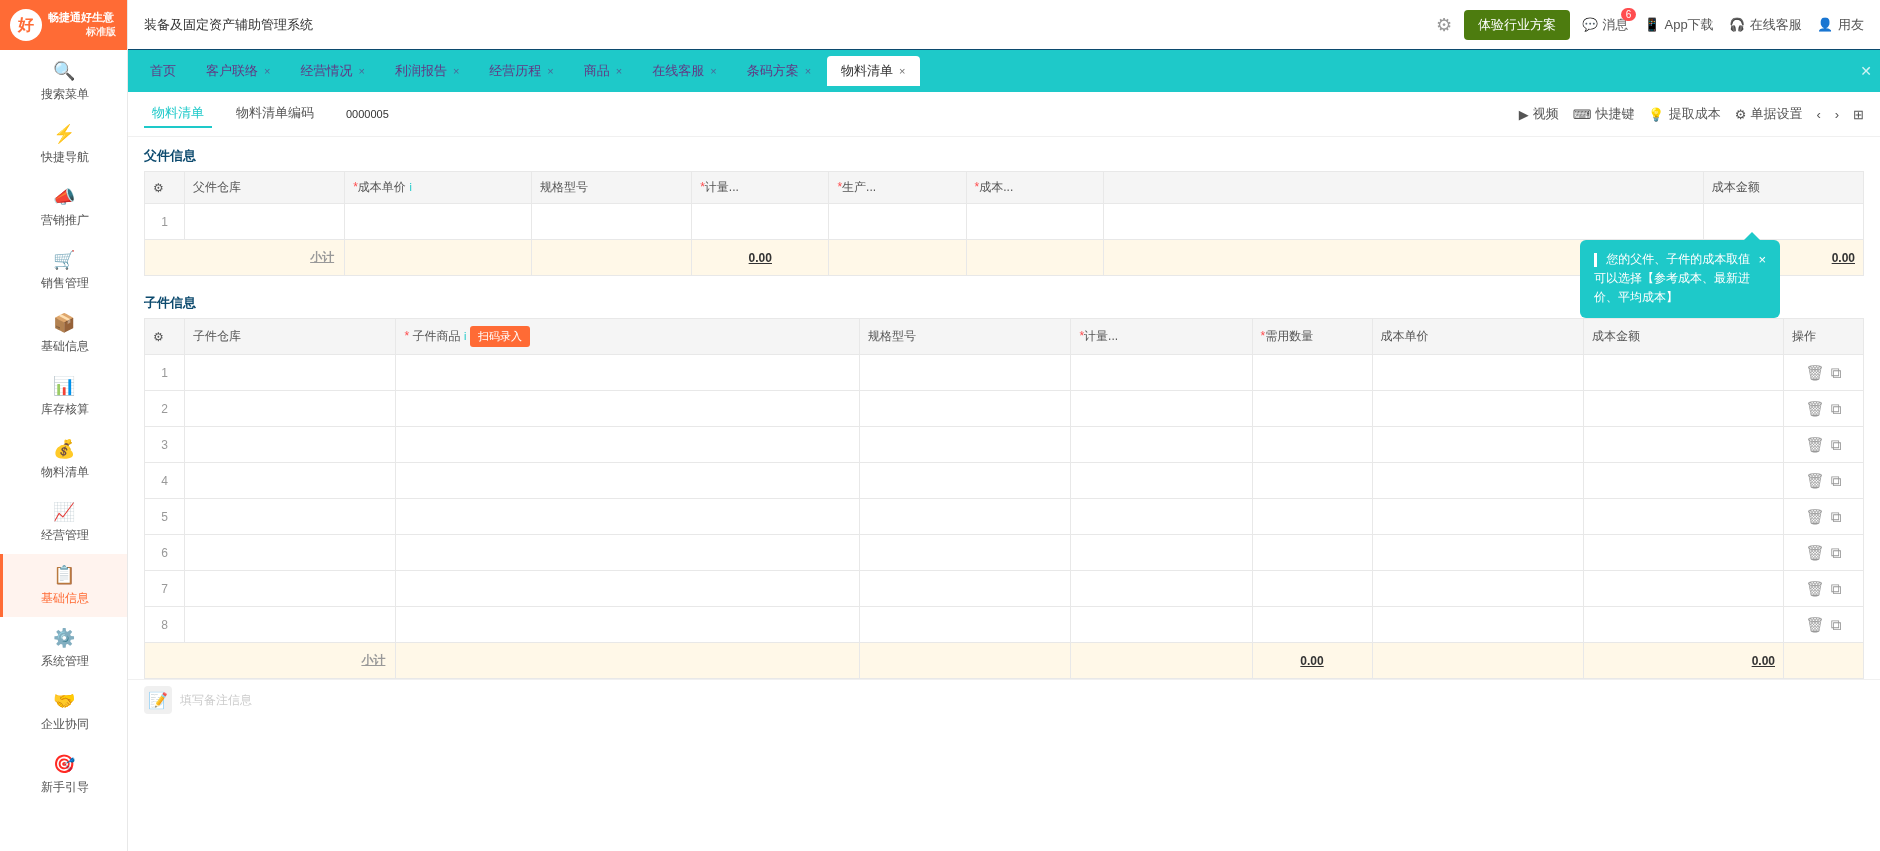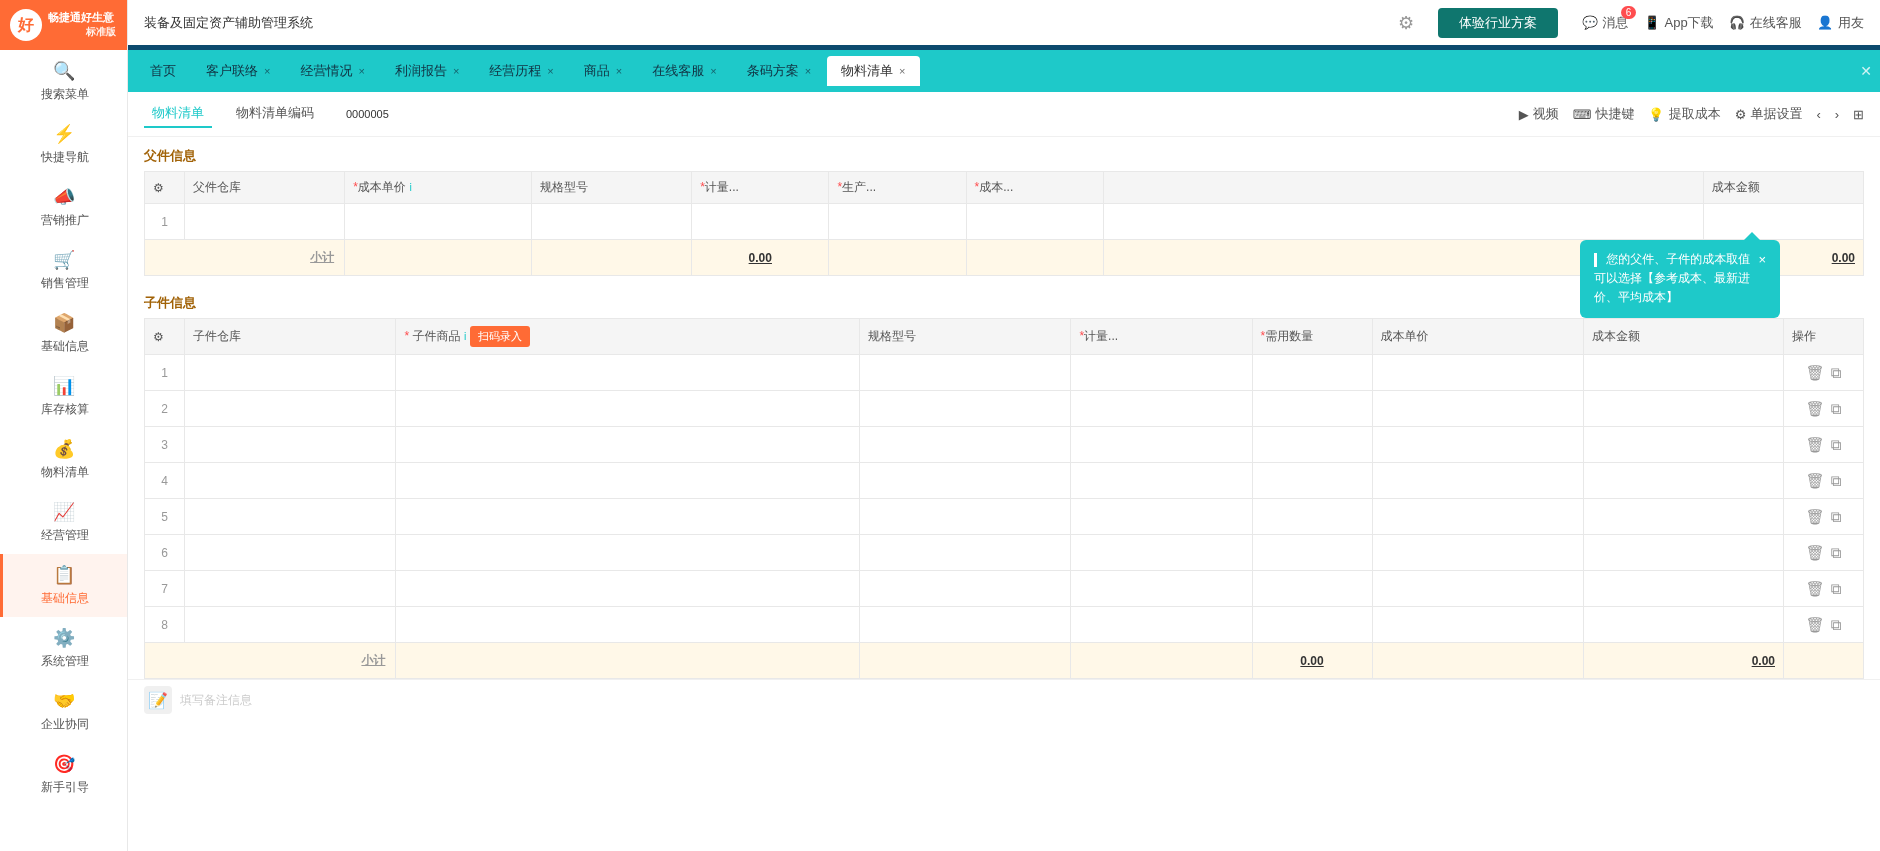--- a/index.html
+++ b/index.html
@@ -55,30 +55,30 @@
     
     .main { flex: 1; display: flex; flex-direction: column; overflow: hidden; }
 
     
     .topbar {
       height: 50px;
       background: #fff;
       display: flex;
       align-items: center;
       padding: 0 16px;
-      border-bottom: 5px solid #0c4a6e;
-      gap: 24px;
+      border-bottom: 1px solid #0c4a6e;
+      gap: 12px;
     }
     .topbar-title { color: #333; font-size: 13px; flex: 1; }
     .topbar-settings { color: #999; font-size: 18px; cursor: pointer; }
     .topbar-trial-btn {
-      background: #0f766e;
+      background: #4d7c0f;
       color: #fff;
       border: none;
-      padding: 6px 21px;
+      padding: 6px 14px;
       border-radius: 4px;
       cursor: pointer;
       font-size: 13px;
     }
     .topbar-right { display: flex; align-items: center; gap: 16px; color: #555; font-size: 13px; }
     .topbar-right-item { display: flex; align-items: center; gap: 4px; cursor: pointer; position: relative; }
     .badge {
       background: #ff4d4f;
       color: #fff;
       border-radius: 10px;
@@ -93,21 +93,21 @@
     .nav-tabs {
       background: #1ec9c9;
       display: flex;
       align-items: center;
       height: 42px;
       padding: 0 8px;
       gap: 2px;
       overflow-x: auto;
     }
     .nav-tab {
-      color: #0f172a;
+      color: #701a75;
       padding: 6px 14px;
       border-radius: 4px 4px 0 0;
       cursor: pointer;
       font-size: 13px;
       white-space: nowrap;
       display: flex;
       align-items: center;
       gap: 6px;
       opacity: 0.85;
     }
@@ -139,21 +139,21 @@
       padding: 4px 8px;
       border-bottom: 2px solid transparent;
     }
     .sub-nav-tab.active { color: #1ec9c9; border-bottom-color: #1ec9c9; }
     .sub-nav-code { font-size: 11px; color: #333; margin-left: 8px; }
     .sub-nav-right { margin-left: auto; display: flex; align-items: center; gap: 14px; font-size: 13px; color: #555; cursor: pointer; }
     .sub-nav-right-item { display: flex; align-items: center; gap: 4px; }
 
     
     .section { padding: 10px 16px 0; }
-    .section-title { font-size: 13px; font-weight: bold; color: #a16207; margin-bottom: 6px; }
+    .section-title { font-size: 13px; font-weight: bold; color: #0c4a6e; margin-bottom: 6px; }
 
     
     .data-table { width: 100%; border-collapse: collapse; font-size: 12px; }
     .data-table th {
       background: #f5f5f5;
       border: 1px solid #e8e8e8;
       padding: 7px 8px;
       text-align: left;
       color: #555;
       font-weight: normal;

